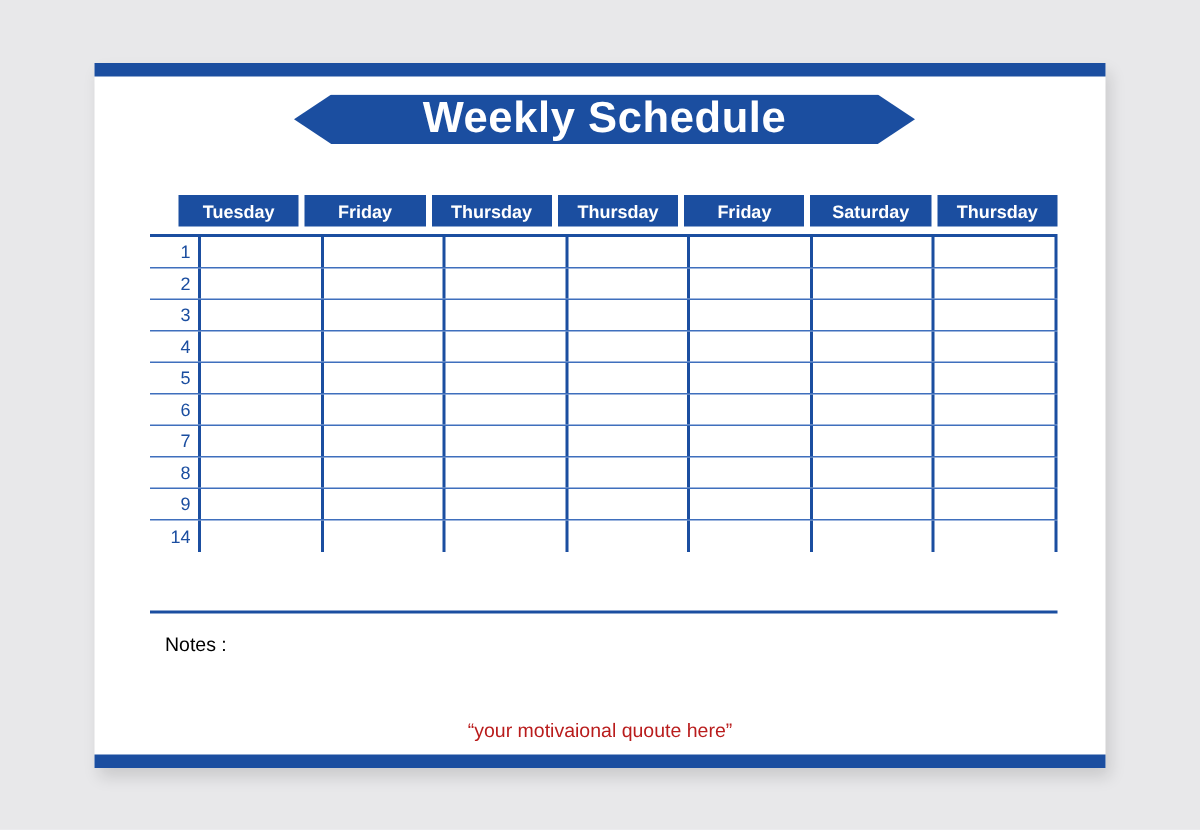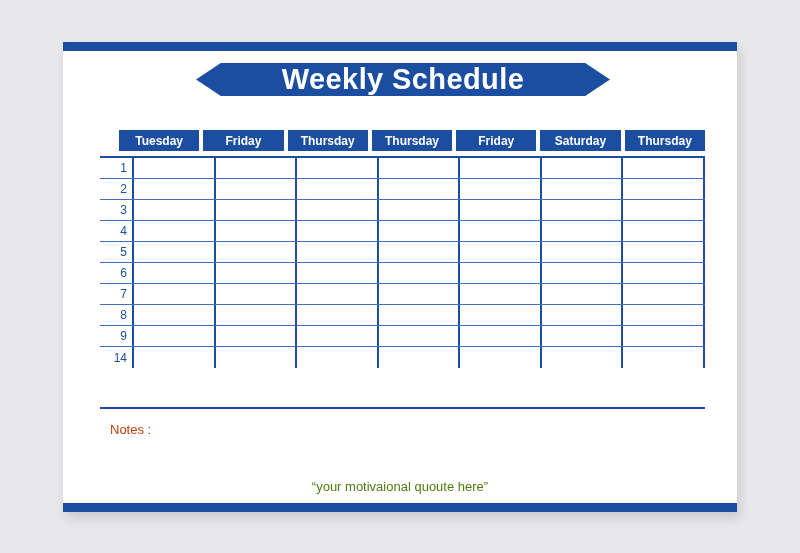--- a/index.html
+++ b/index.html
@@ -115,31 +115,31 @@
   .cell {
     flex:1 1 0;
     border-left:2.5px solid #1b4ea0;
   }
   .cell:last-child { border-right:2.5px solid #1b4ea0; }
 
   
   #notes-label {
     position:absolute;
     left:47px; top:381px;
-    color:#c2410c;
+    color:#000000;
     font-size:13px;
     line-height:1;
   }
 
   #quote {
     position:absolute;
     left:0; top:438px;
     width:674px;
     text-align:center;
-    color:#4d7c0f;
+    color:#b91c1c;
     font-size:13px;
     line-height:1;
   }
 </style>
 </head>
 <body>
 
 <div id="stage">
 
   <div id="card">

